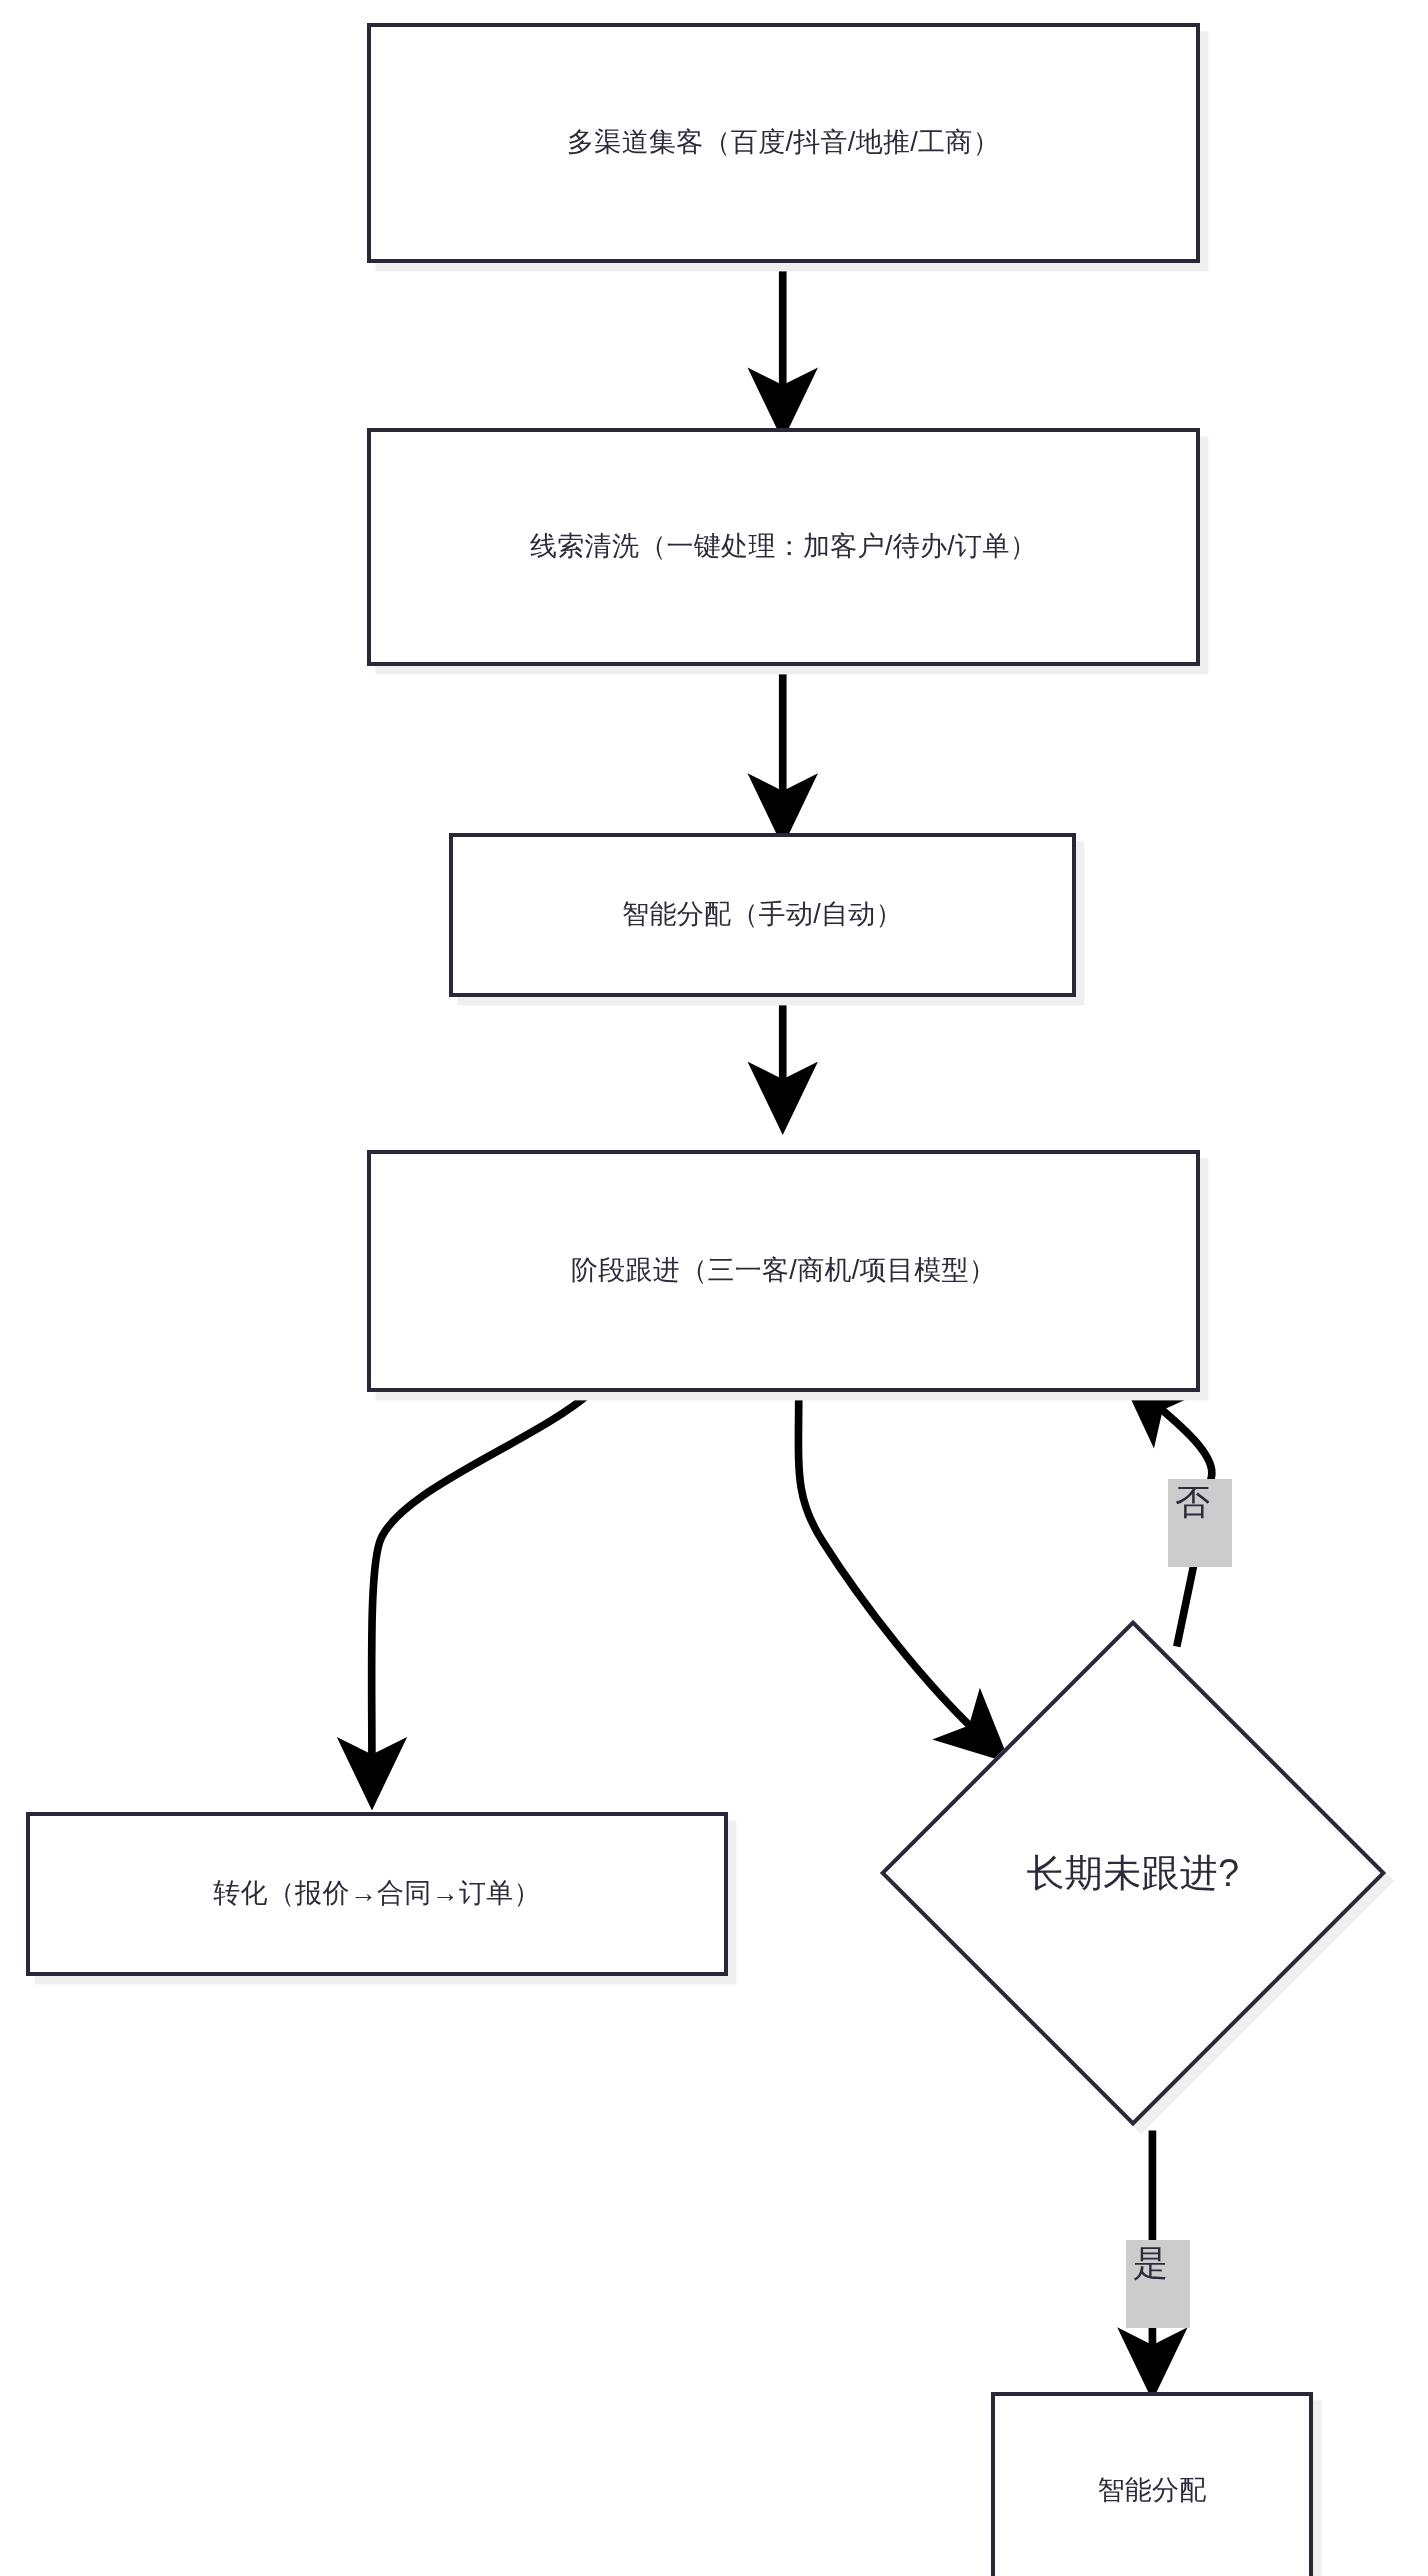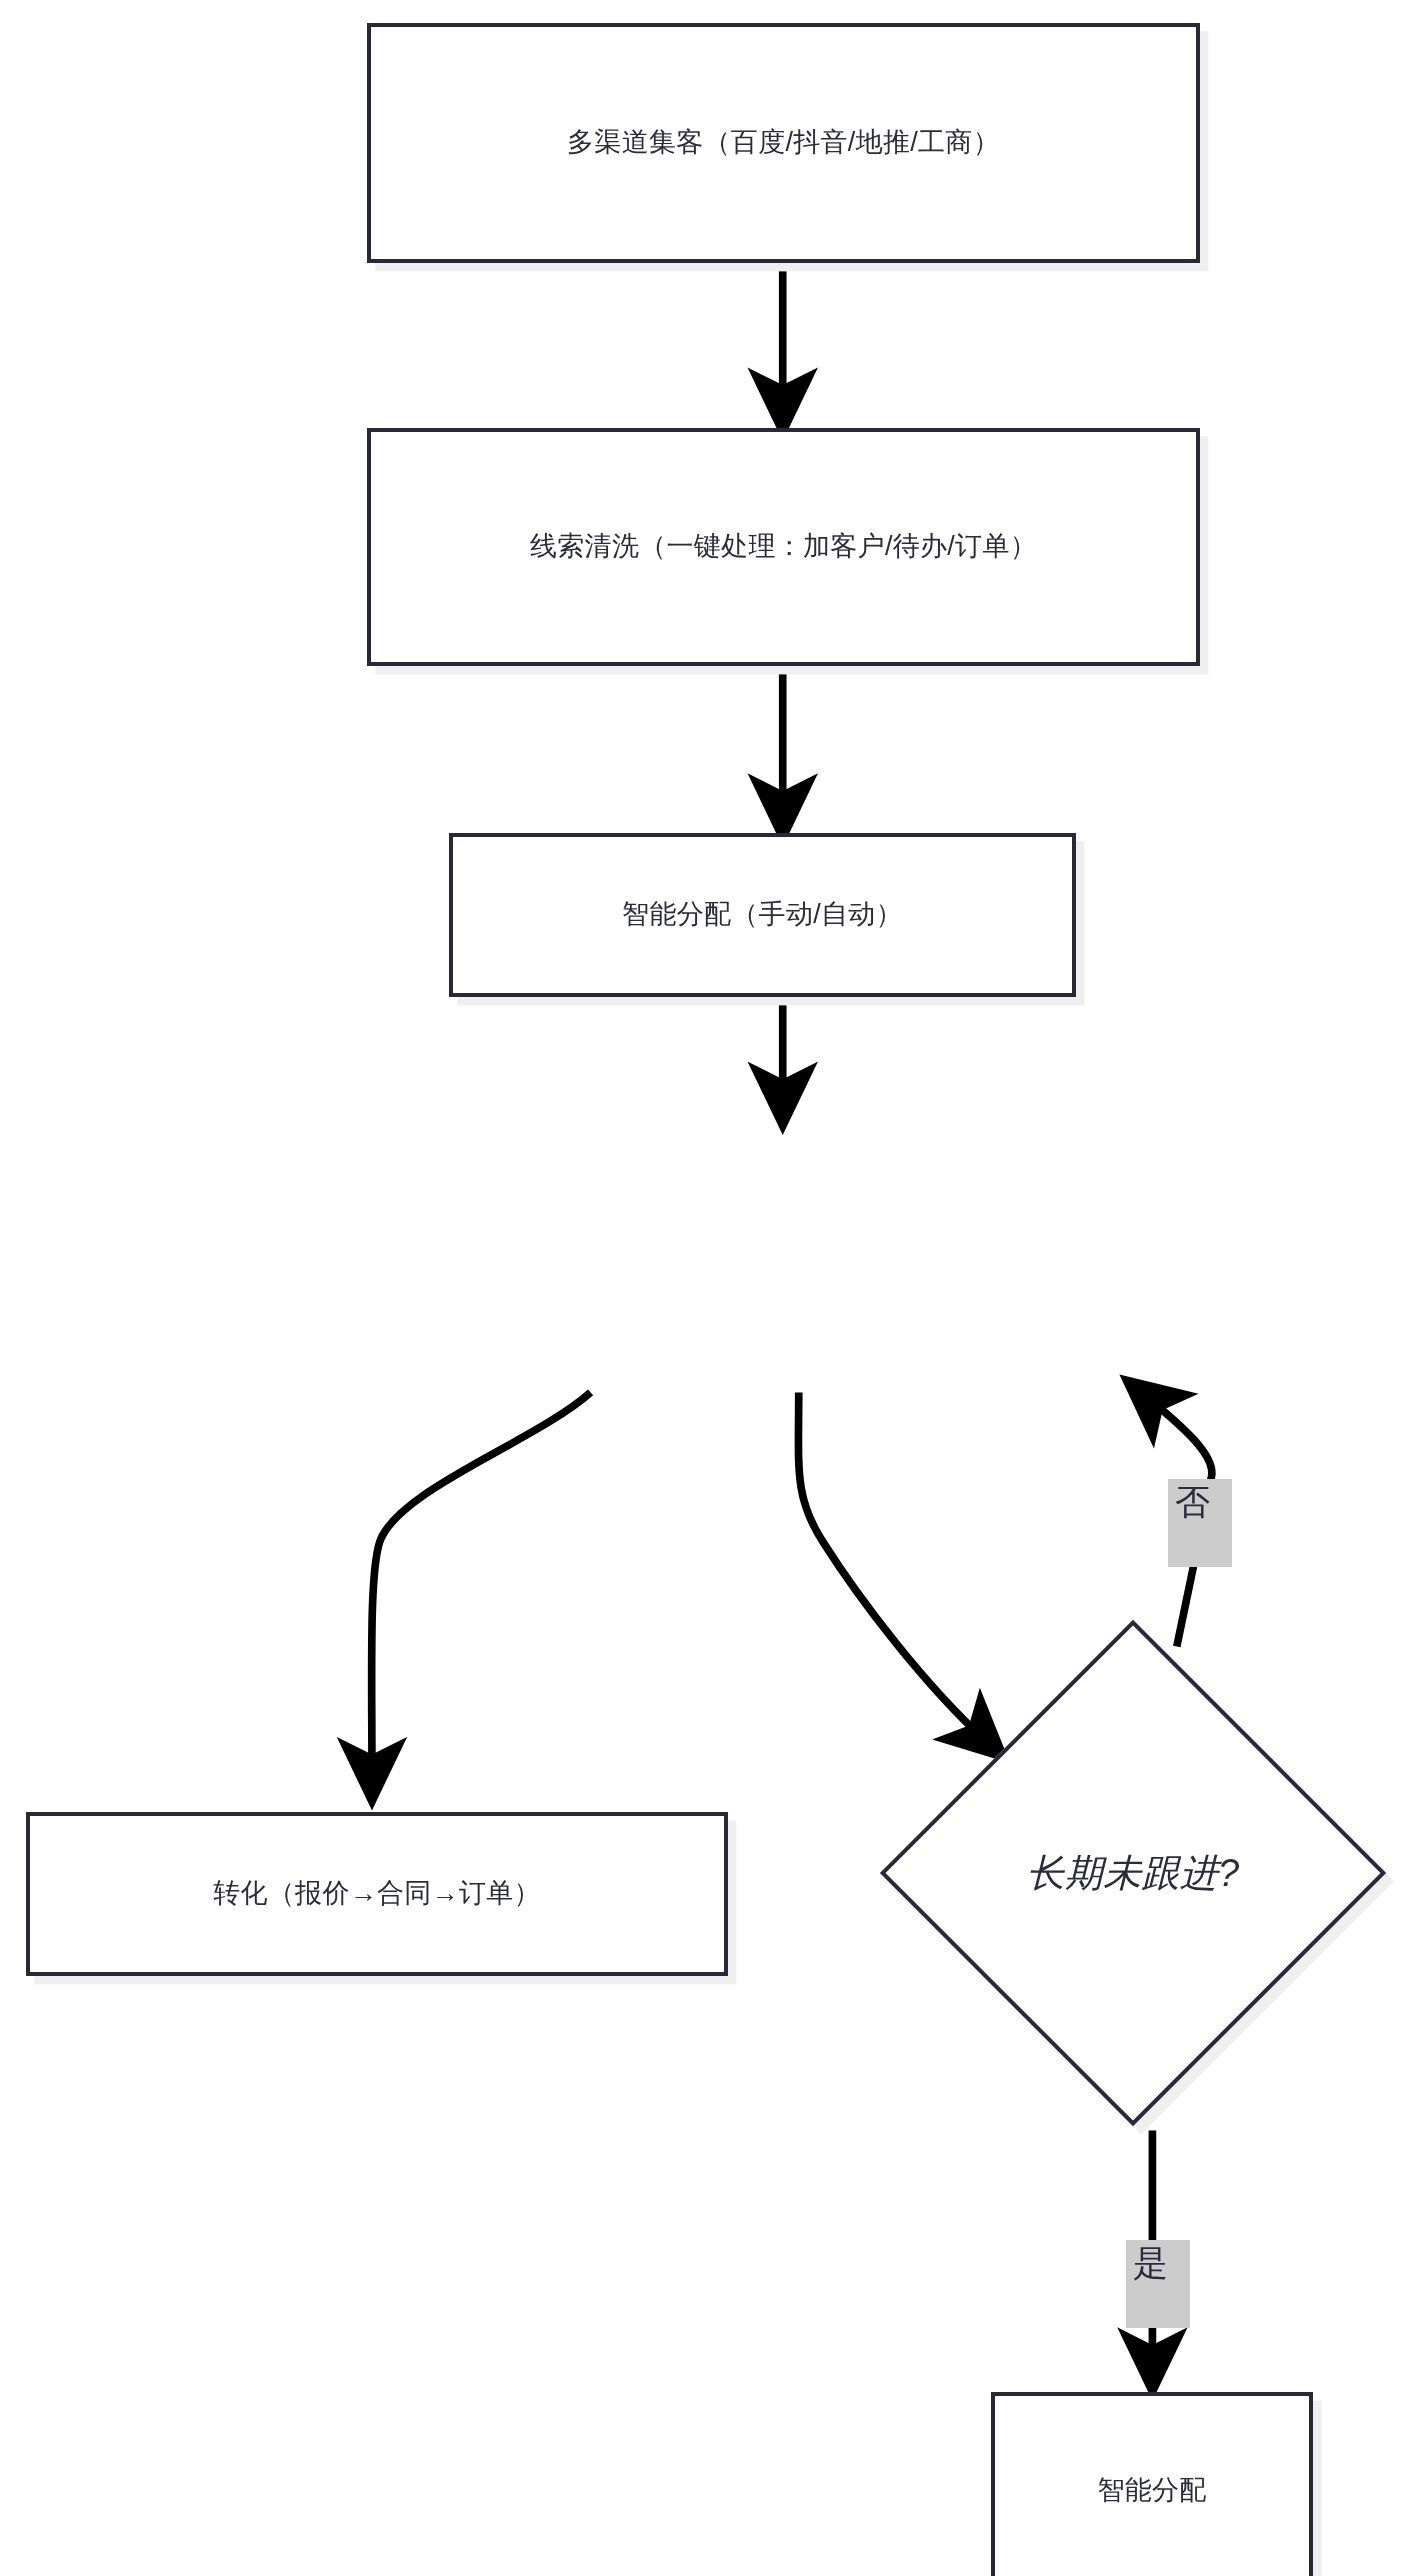--- a/index.html
+++ b/index.html
@@ -78,21 +78,20 @@
     top: 0;
     width: 100%;
     height: 100%;
     display: flex;
     align-items: center;
     justify-content: center;
     color: #2b2b3c;
     font-size: 38px;
     letter-spacing: 0.3px;
     white-space: nowrap;
-    font-style: italic;
   }
   .edge-label {
     position: absolute;
     background: #cccccc;
     color: #2b2b3c;
     font-size: 35px;
     line-height: 1.08;
     padding: 4.2px 7px 7px 7px;
     z-index: 5;
     white-space: nowrap;
@@ -144,20 +143,23 @@
   </div>
 
   <div class="node" style="left:449px; top:833px; width:627px; height:164px;">
     <span class="txt">智能分配（手动/自动）</span>
   </div>
 
   <div class="node" style="left:367px; top:428px; width:833px; height:238px;">
     <span class="txt">线索清洗（一键处理：加客户/待办/订单）</span>
   </div>
 
+  <div class="node" style="left:367px; top:1150px; width:833px; height:242px;">
+    <span class="txt">阶段跟进（三一客/商机/项目模型）</span>
+  </div>
 
   <div class="node" style="left:26px; top:1812px; width:702px; height:164px;">
     <span class="txt">转化（报价→合同→订单）</span>
   </div>
 
   <div class="diamond-wrap" style="left:954px; top:1694px; width:358px; height:358px;">
     <div class="diamond-shadow"></div>
     <div class="diamond-box"></div>
     <div class="diamond-label">长期未跟进?</div>
   </div>

